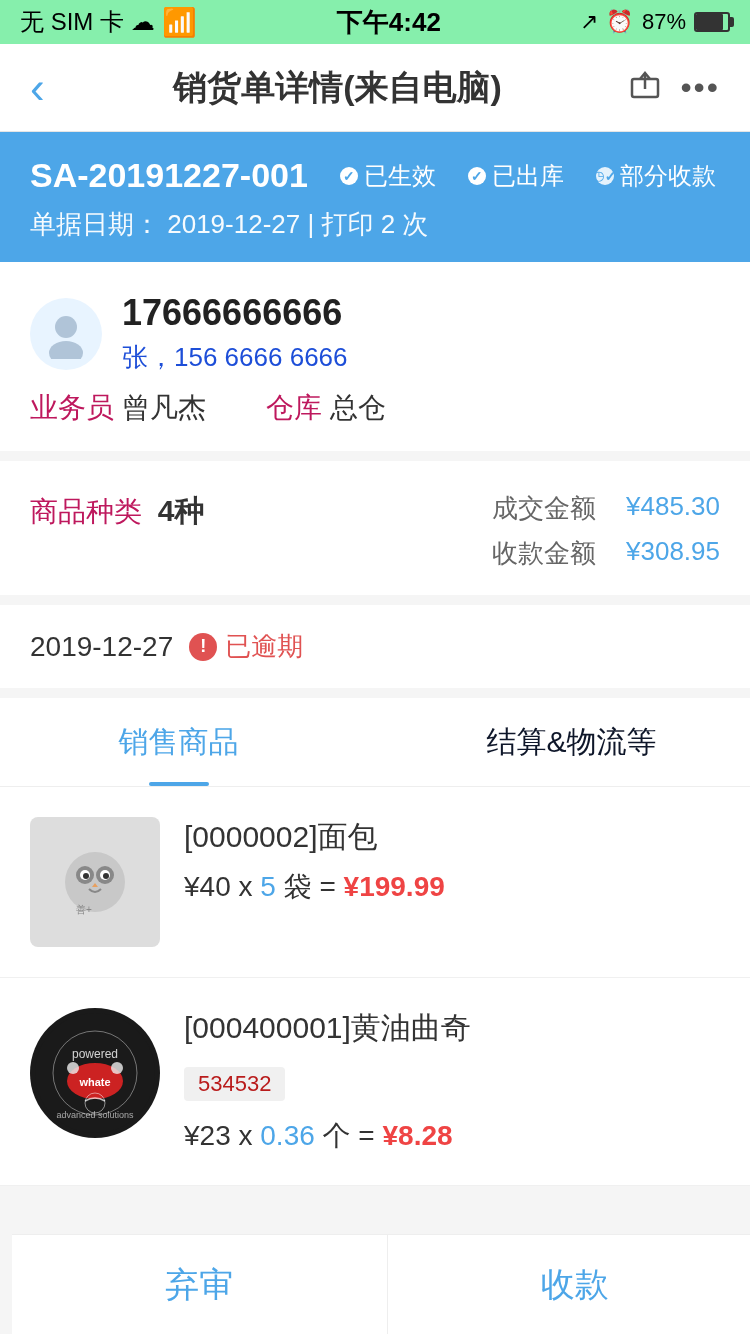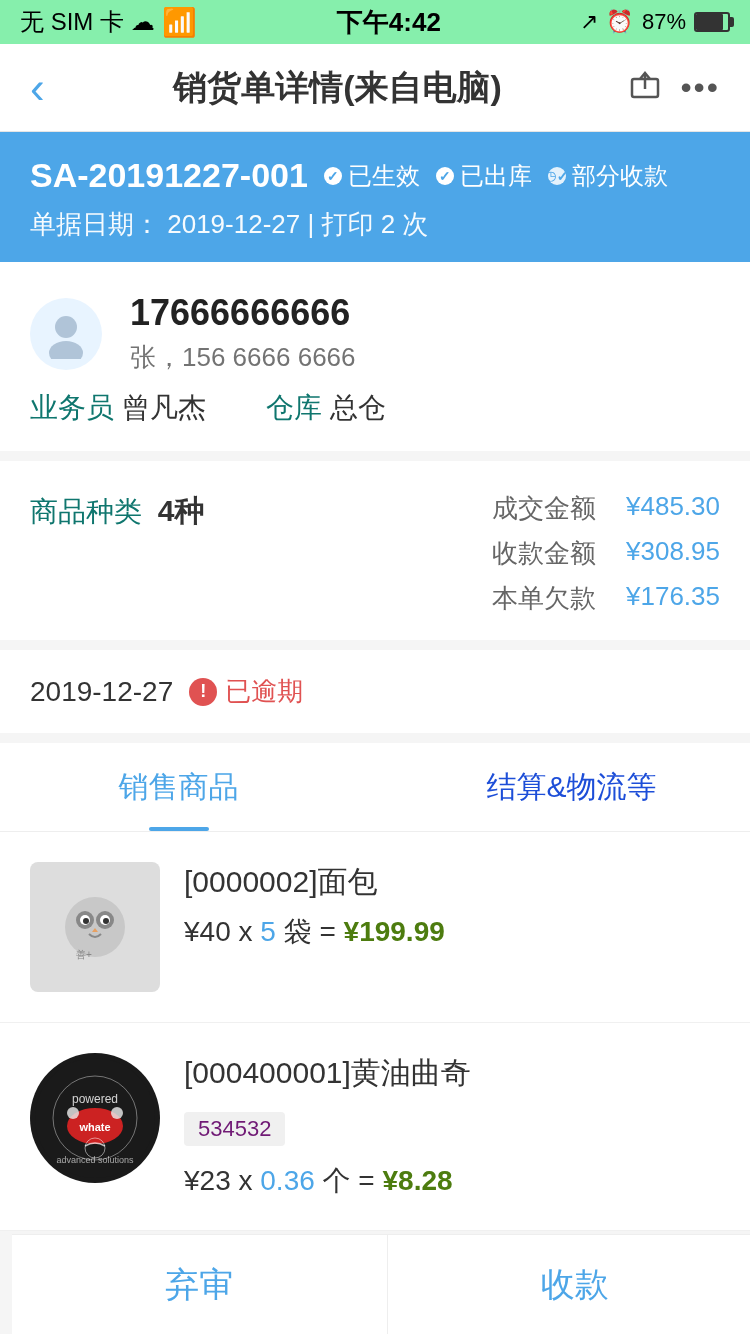--- a/index.html
+++ b/index.html
@@ -47,21 +47,21 @@
 
     
     .order-header {
       background: #4da6e8;
       padding: 24px 30px 20px;
       color: #fff;
     }
     .order-id-row {
       display: flex;
       align-items: center;
-      gap: 16px;
+      gap: 32px;
       margin-bottom: 12px;
       flex-wrap: wrap;
     }
     .order-id {
       font-size: 34px;
       font-weight: 700;
     }
     .status-tag {
       display: flex;
       align-items: center;
@@ -91,52 +91,52 @@
 
     
     .customer-section {
       background: #fff;
       padding: 30px 30px 24px;
       border-bottom: 10px solid #f5f5f5;
     }
     .customer-row {
       display: flex;
       align-items: center;
-      gap: 28px;
+      gap: 20px;
       margin-bottom: 14px;
     }
     .avatar-circle {
       width: 72px;
       height: 72px;
       border-radius: 50%;
       background: #e8f4ff;
       display: flex;
       align-items: center;
       justify-content: center;
       flex-shrink: 0;
     }
     .customer-name {
       font-size: 36px;
       font-weight: 600;
       color: #222;
     }
     .customer-sub {
       font-size: 26px;
-      color: #737373;
+      color: #1d4ed8;
       margin-top: 6px;
     }
     .customer-meta {
       display: flex;
       gap: 60px;
       margin-top: 10px;
       font-size: 28px;
       color: #333;
     }
     .meta-item { display: flex; align-items: center; gap: 8px; }
-    .meta-label { color: #0f766e; }
+    .meta-label { color: #be185d; }
     .meta-value { color: #333; }
 
     
     .stats-section {
       background: #fff;
       padding: 30px 30px 24px;
       border-bottom: 10px solid #f5f5f5;
     }
     .stats-row {
       display: flex;
@@ -188,21 +188,21 @@
       gap: 36px;
     }
     .tab-item {
       flex: 1;
       height: 88px;
       display: flex;
       flex-direction: column;
       align-items: center;
       justify-content: center;
       font-size: 30px;
-      color: #1d4ed8;
+      color: #0f172a;
       position: relative;
       cursor: pointer;
     }
     .tab-item.active {
       color: #4da6e8;
     }
     .tab-item.active::after {
       content: '';
       position: absolute;
       bottom: 0;
@@ -242,25 +242,25 @@
       color: #333;
       font-weight: 500;
       margin-bottom: 10px;
     }
     .product-price-row {
       font-size: 28px;
       color: #333;
       margin-top: 8px;
     }
     .price-highlight { color: #4da6e8; }
-    .total-price { color: #4d7c0f; font-weight: 600; }
+    .total-price { color: #ef4444; font-weight: 600; }
     .batch-tag {
       display: inline-block;
       background: #f0f0f0;
-      color: #701a75;
+      color: #b91c1c;
       font-size: 22px;
       padding: 4px 14px;
       border-radius: 4px;
       margin-top: 8px;
       margin-bottom: 8px;
     }
 
     
     .bottom-bar {
       position: fixed;
@@ -393,24 +393,20 @@
     </div>
     <div class="stats-right">
       <div class="stat-item">
         <span class="stat-label">成交金额</span>
         <span class="stat-value">¥485.30</span>
       </div>
       <div class="stat-item">
         <span class="stat-label">收款金额</span>
         <span class="stat-value">¥308.95</span>
       </div>
-      <div class="stat-item">
-        <span class="stat-label">本单欠款</span>
-        <span class="stat-value">¥176.35</span>
-      </div>
     </div>
   </div>
 </div>
 
 <div class="due-section">
   <span>2019-12-27</span>
   <span class="overdue-badge">
     <span class="overdue-dot">!</span>
     <span>已逾期</span>
   </span>

